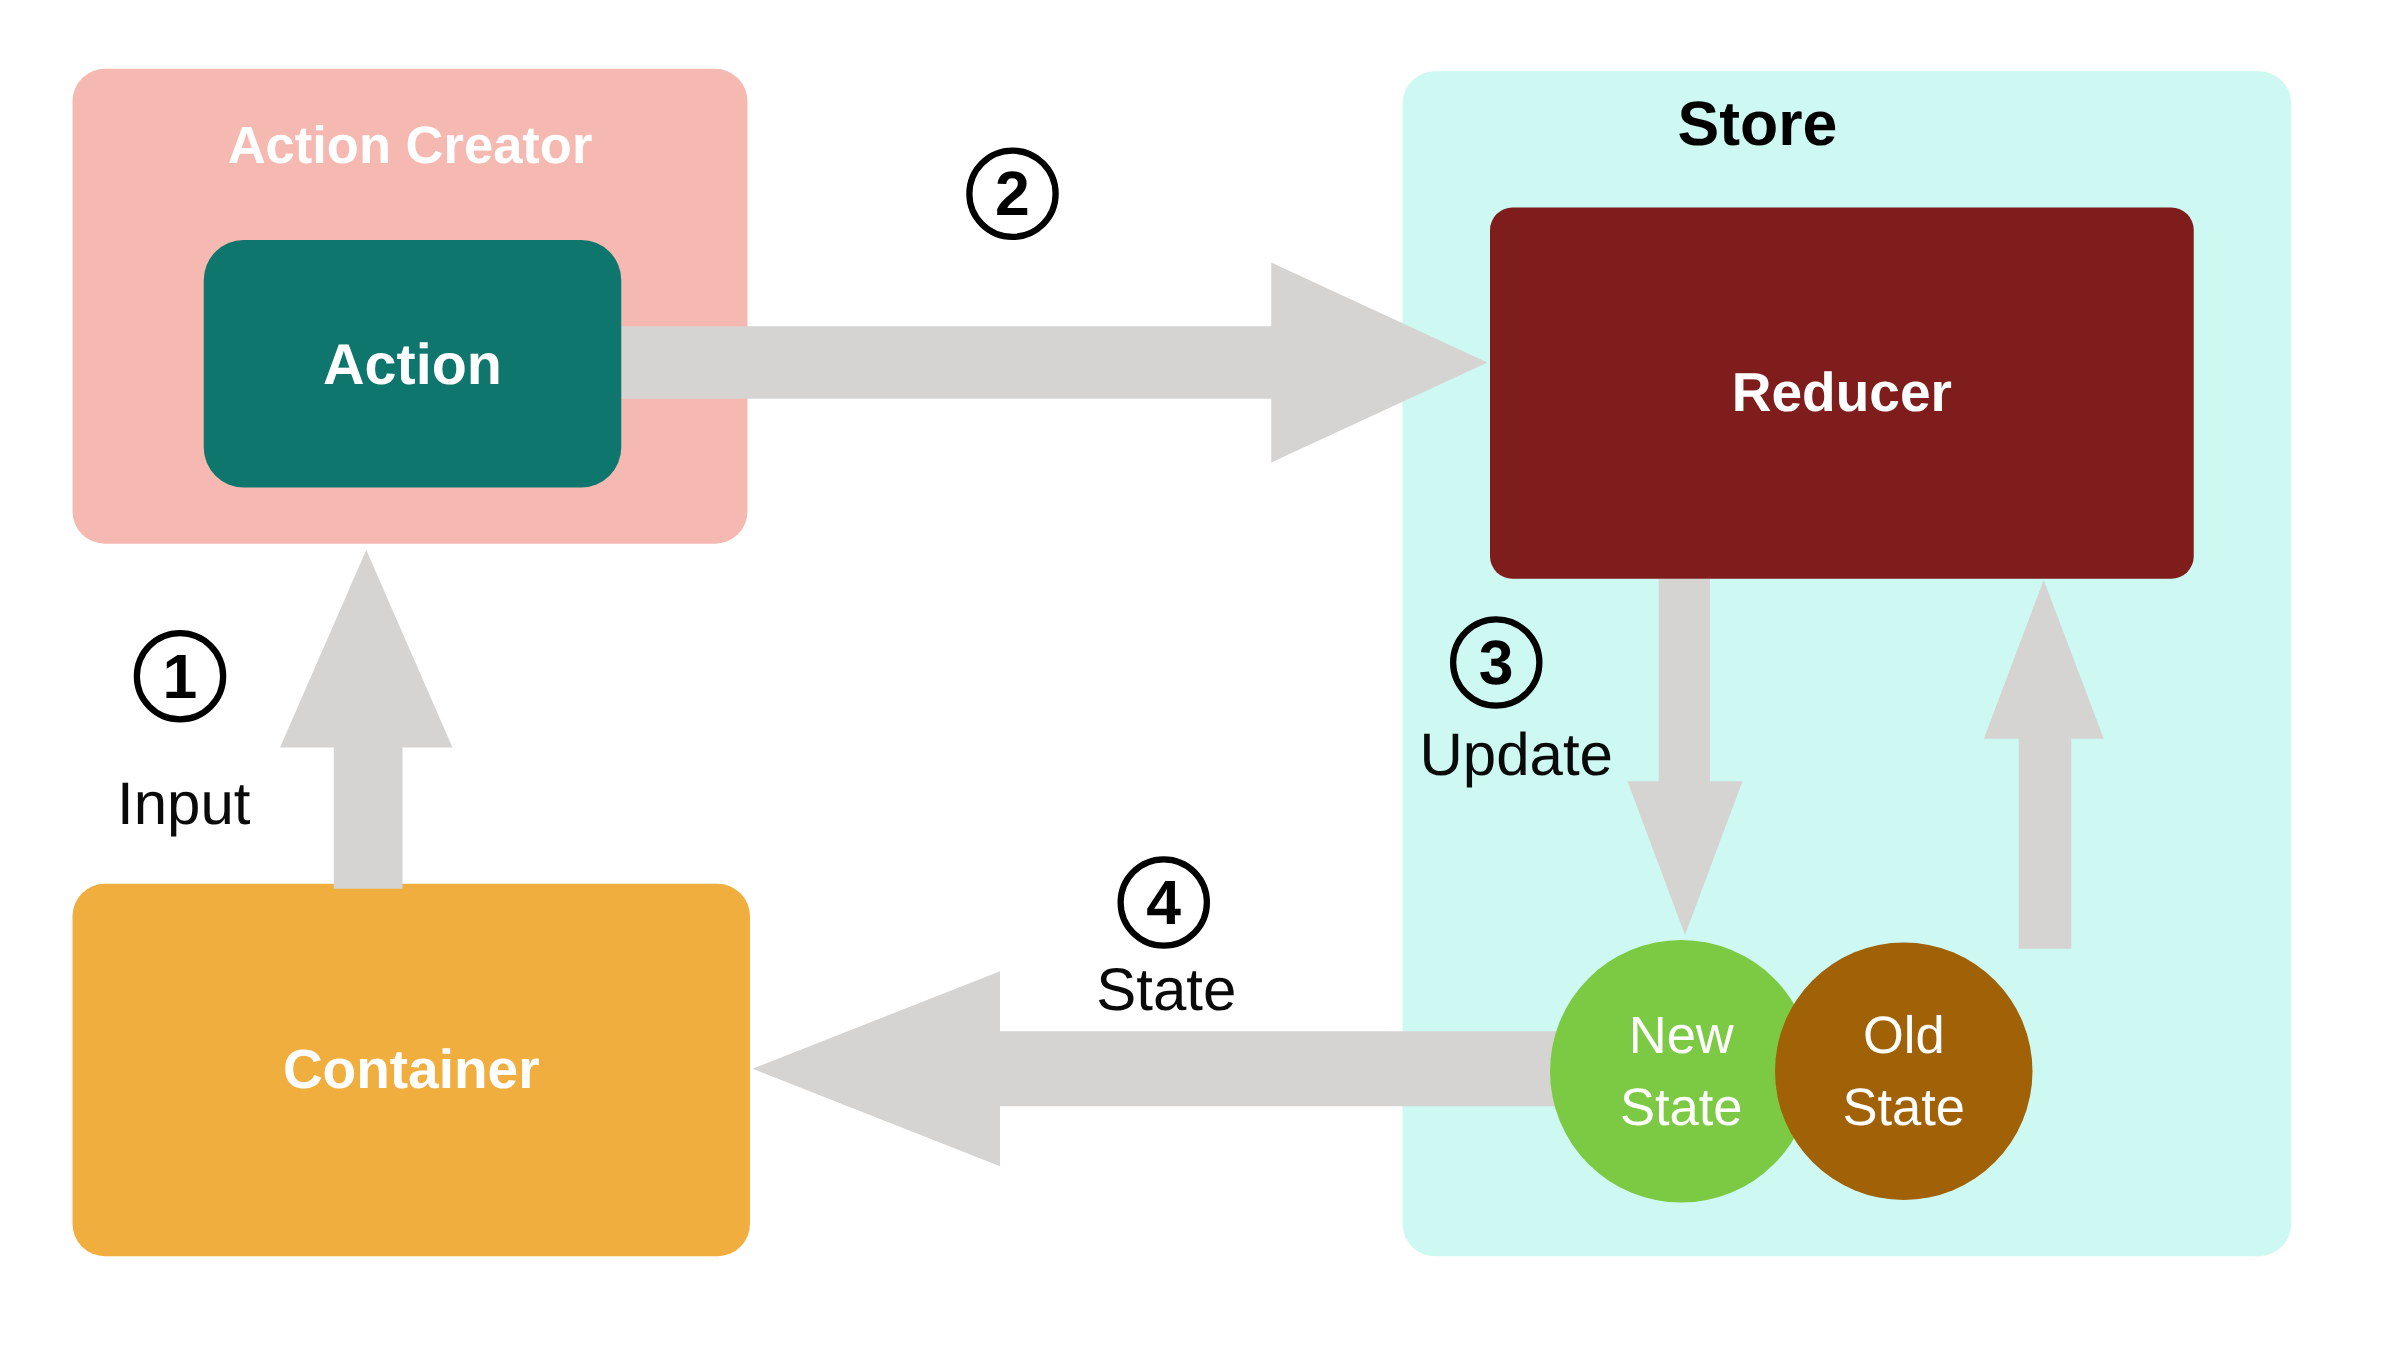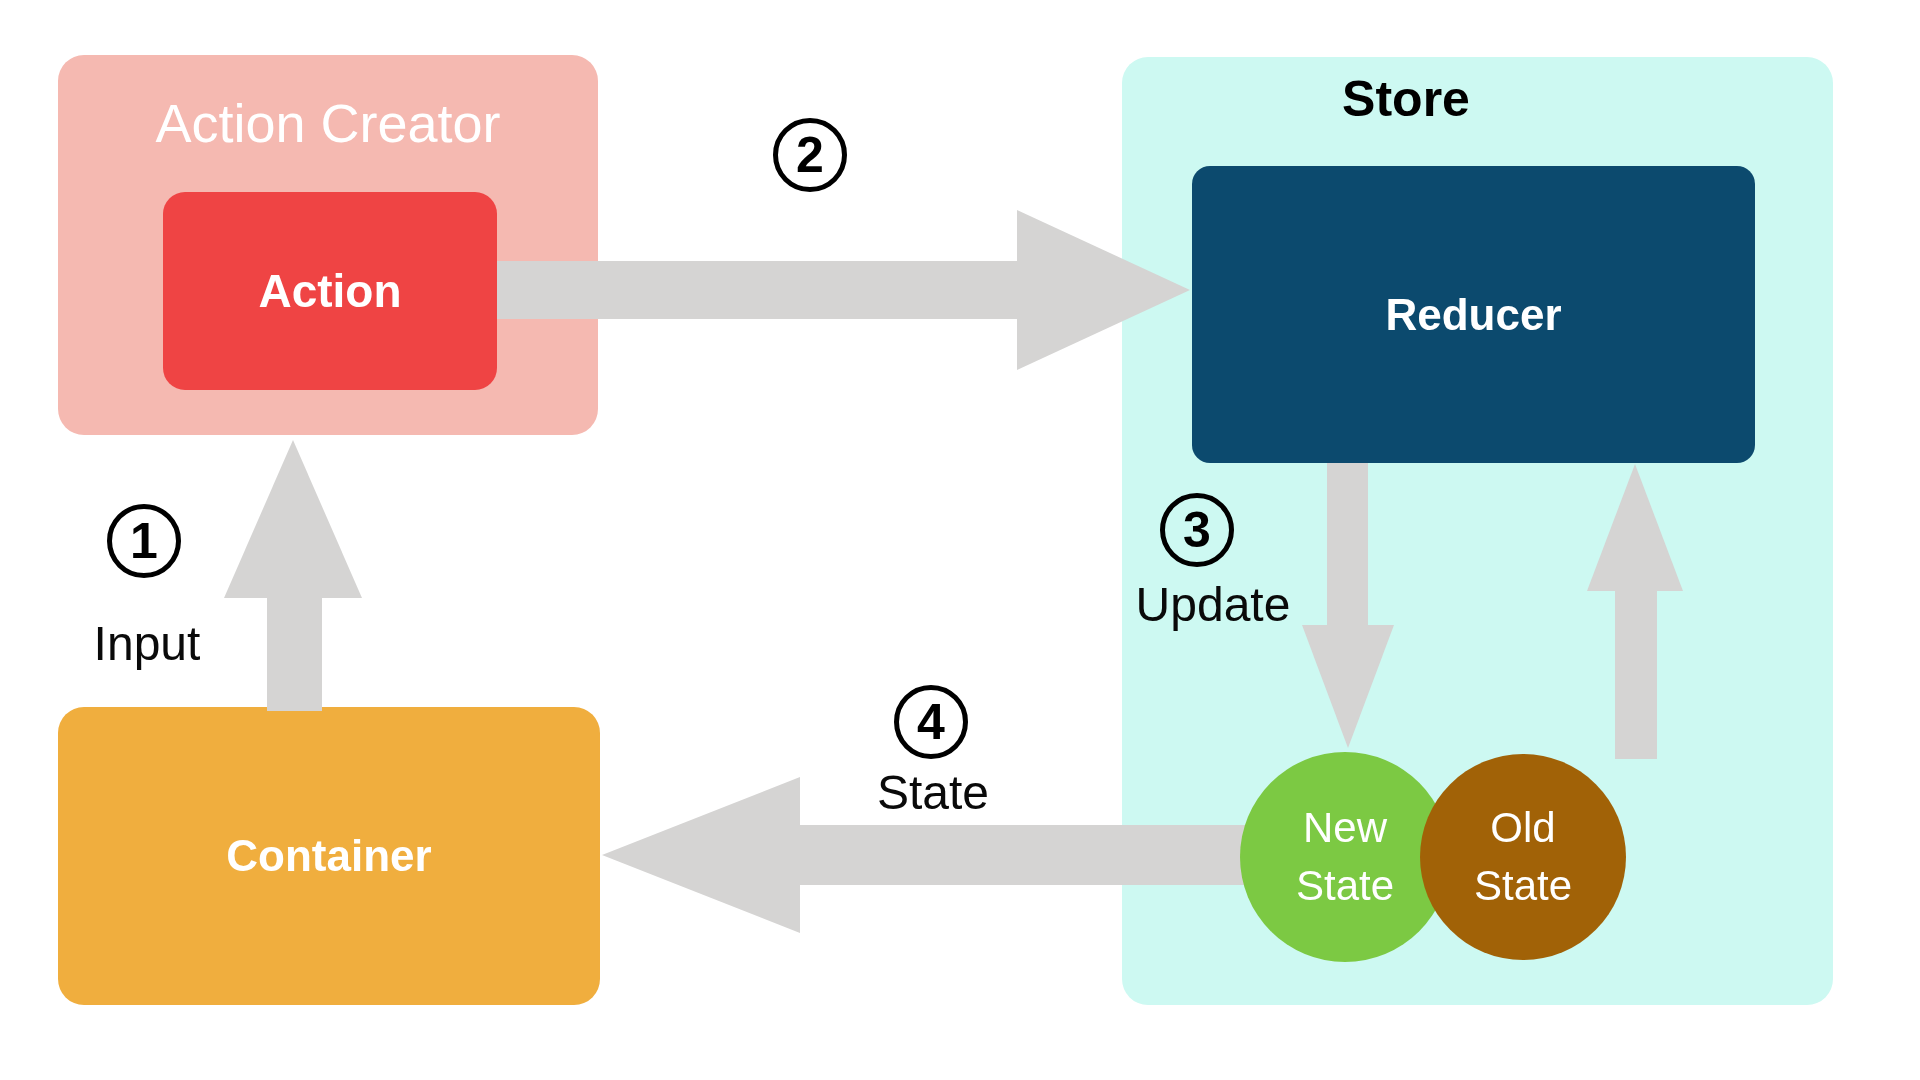--- a/index.html
+++ b/index.html
@@ -10,35 +10,35 @@
   .abs{position:absolute;}
   .box{position:absolute;box-sizing:border-box;}
 
   
   .store-bg{left:1122px;top:57px;width:711px;height:948px;background:#CDF9F2;border-radius:26px;}
   .creator-bg{left:58px;top:55px;width:540px;height:380px;background:#F5B9B1;border-radius:26px;}
   .container-box{left:58px;top:707px;width:542px;height:298px;background:#F0AE3E;border-radius:26px;
     display:flex;flex-direction:row;justify-content:center;align-items:center;}
   .container-box .line{color:#fff;font-size:44px;font-weight:bold;line-height:62px;text-align:center;}
 
-  .action-box{left:163px;top:192px;width:334px;height:198px;background:#ef4444;border-radius:22px;
+  .action-box{left:163px;top:192px;width:334px;height:198px;background:#0f766e;border-radius:32px;
     display:flex;justify-content:center;align-items:center;}
   .action-box .lbl{color:#fff;font-size:46px;font-weight:bold;}
 
-  .reducer-box{left:1192px;top:166px;width:563px;height:297px;background:#0c4a6e;border-radius:18px;
+  .reducer-box{left:1192px;top:166px;width:563px;height:297px;background:#7f1d1d;border-radius:18px;
     display:flex;justify-content:center;align-items:center;}
   .reducer-box .lbl{color:#fff;font-size:44px;font-weight:bold;}
 
   .circle{position:absolute;border-radius:50%;display:flex;flex-direction:column;justify-content:center;align-items:center;}
   .new-state{left:1240px;top:752px;width:210px;height:210px;background:#7CC943;}
   .old-state{left:1420px;top:754px;width:206px;height:206px;background:#a16207;justify-content:center;}
   .circle .cline{color:#fff;font-size:42px;line-height:58px;text-align:center;}
 
   
-  .creator-title{left:328px;top:92px;transform:translateX(-50%);color:#fff;font-size:54px;font-weight:normal;white-space:nowrap;text-align:right;}
+  .creator-title{left:328px;top:92px;transform:translateX(-50%);color:#fff;font-size:42px;font-weight:bold;white-space:nowrap;text-align:right;}
   .store-title{left:1406px;top:70px;transform:translateX(-50%);color:#000;font-size:50px;font-weight:bold;white-space:nowrap;}
 
   
   .shaft{position:absolute;background:#D5D4D3;}
   .tri{position:absolute;width:0;height:0;}
   
   .dispatch-shaft{left:497px;top:261px;width:522px;height:58px;}
   .dispatch-head{left:1017px;top:210px;border-top:80px solid transparent;border-bottom:80px solid transparent;border-left:173px solid #D5D4D3;}
   
   .input-shaft{left:267px;top:596px;width:55px;height:115px;}

